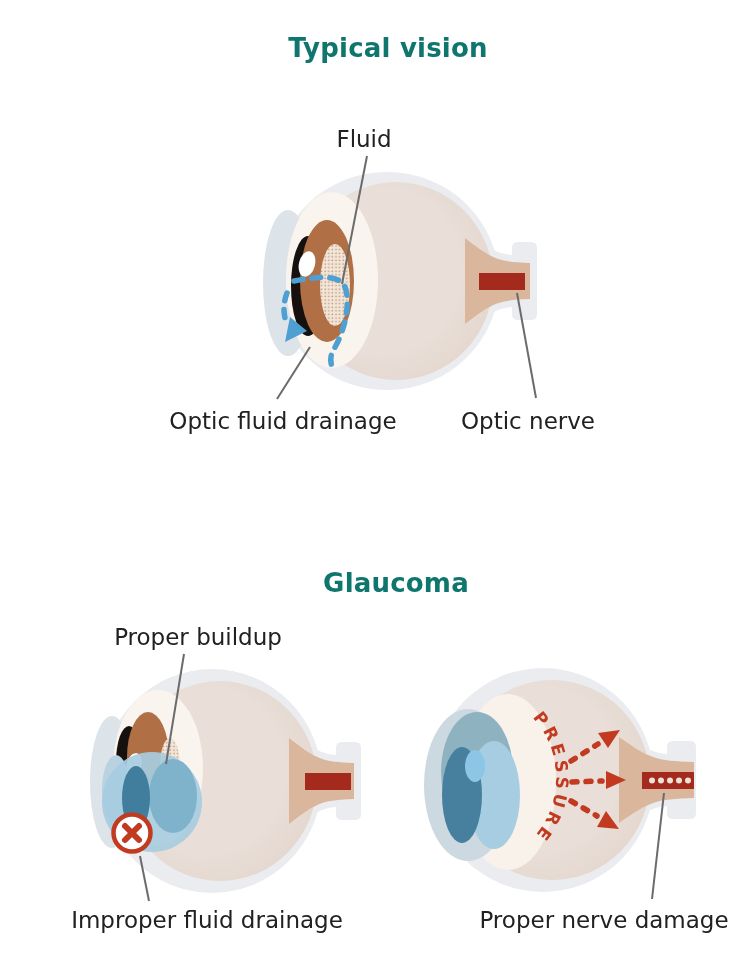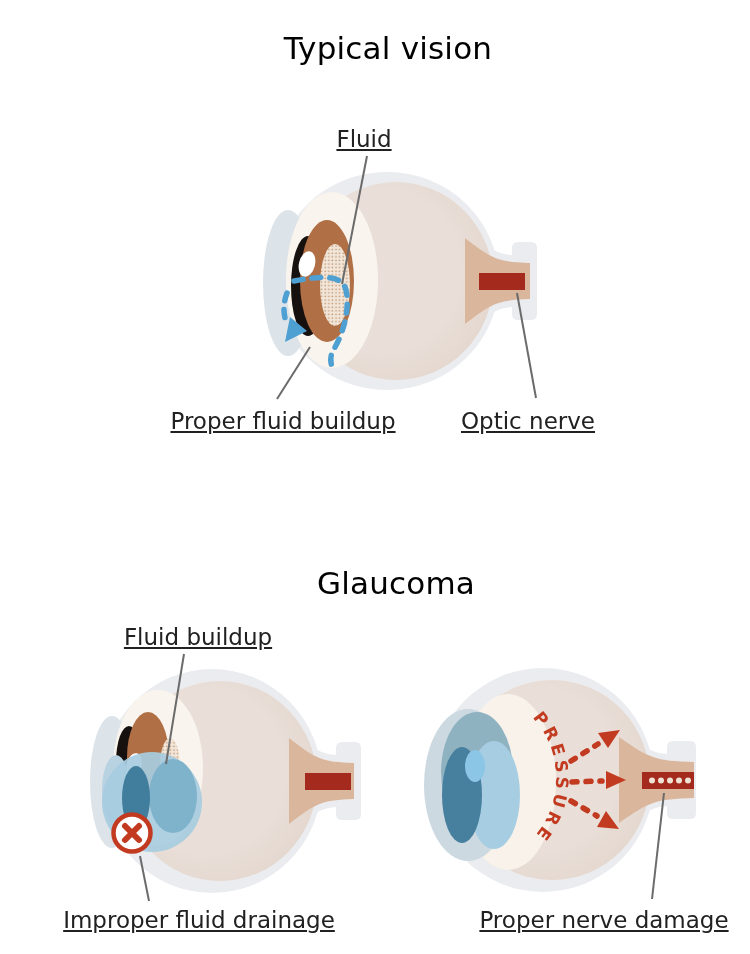--- a/index.html
+++ b/index.html
@@ -3,33 +3,33 @@
 <meta charset="utf-8">
 <style>
   html,body{margin:0;padding:0;background:#ffffff;}
   .canvas{
     position:relative;width:750px;height:954px;background:#ffffff;overflow:hidden;
     font-family:"DejaVu Sans","Liberation Sans",sans-serif;
   }
   .canvas svg{position:absolute;left:0;top:0;}
   .section-title{
     position:absolute;transform:translate(-50%,-50%);
-    font-size:31px;font-weight:normal;color:#000000;white-space:nowrap;letter-spacing:.2px;
+    font-size:26px;font-weight:bold;color:#0f766e;white-space:nowrap;letter-spacing:.2px;
   }
   .diagram-label{
     position:absolute;transform:translate(-50%,-50%);
-    font-size:23px;font-weight:400;color:#212121;white-space:nowrap;text-decoration:underline;
+    font-size:23px;font-weight:400;color:#212121;white-space:nowrap;
   }
   .t-typical{left:388px;top:48px;}
   .t-glaucoma{left:396px;top:583px;}
   .l-fluid{left:364px;top:139px;}
   .l-proper{left:283px;top:421px;}
   .l-optic{left:528px;top:421px;}
   .l-buildup{left:198px;top:637px;}
-  .l-improper{left:199px;top:920px;}
+  .l-improper{left:207px;top:920px;}
   .l-damage{left:604px;top:920px;}
 </style>
 </head>
 <body>
 
 <div class="canvas">
 
   <svg width="750" height="954" viewBox="0 0 750 954">
     <defs>
       <pattern id="lensDots" width="3.6" height="3.6" patternUnits="userSpaceOnUse">
@@ -135,21 +135,21 @@
         <line x1="571" y1="801" x2="597" y2="816" stroke="#c23a20" stroke-width="5.5" stroke-linecap="round" stroke-dasharray="5 9"></line>
         <polygon points="619,829 597,827 606,811" fill="#c23a20"></polygon>
       </g>
 
       <line x1="664" y1="793" x2="652" y2="899" stroke="#6b6b6b" stroke-width="2"></line>
     </g>
   </svg>
 
   <div class="section-title t-typical">Typical vision</div>
   <div class="diagram-label l-fluid">Fluid</div>
-  <div class="diagram-label l-proper">Proper fluid buildup</div>
+  <div class="diagram-label l-proper">Optic fluid drainage</div>
   <div class="diagram-label l-optic">Optic nerve</div>
 
   <div class="section-title t-glaucoma">Glaucoma</div>
-  <div class="diagram-label l-buildup">Fluid buildup</div>
+  <div class="diagram-label l-buildup">Proper buildup</div>
   <div class="diagram-label l-improper">Improper fluid drainage</div>
   <div class="diagram-label l-damage">Proper nerve damage</div>
 
 </div>
 
 </body></html>

